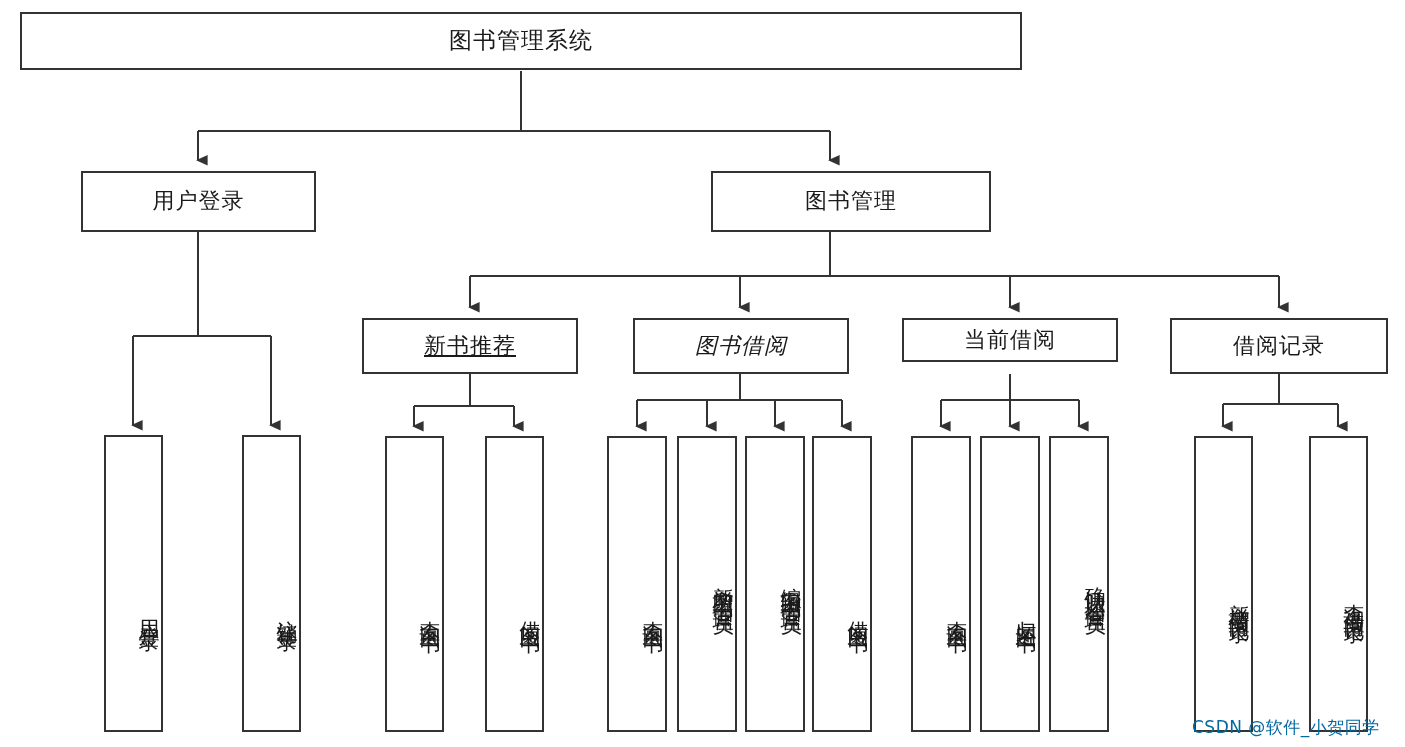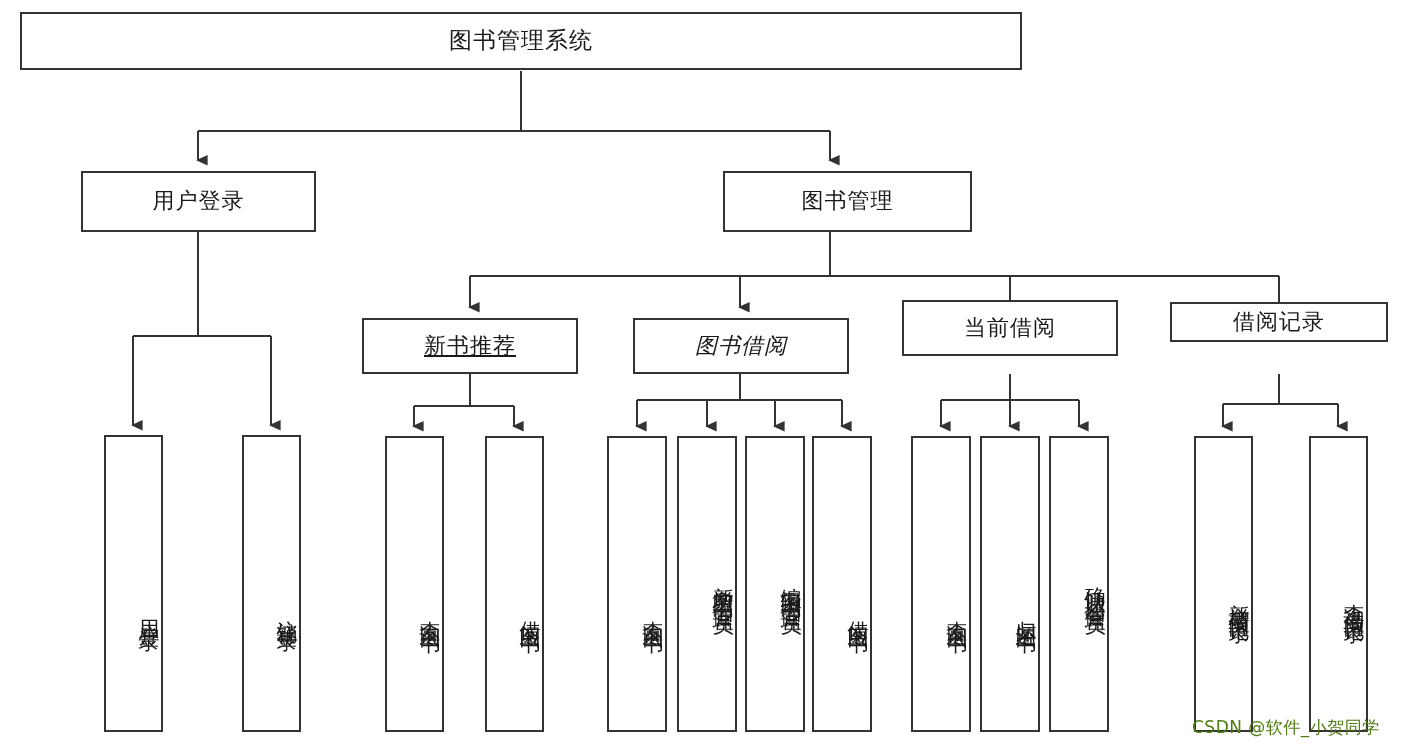--- a/index.html
+++ b/index.html
@@ -52,21 +52,21 @@
     text-orientation: upright;
     letter-spacing: 4px;
     line-height: 1.15;
     padding-top: 55px;
     align-items: flex-start;
     justify-content: center;
     white-space: nowrap;
   }
   .watermark {
     position: absolute;
-    color: #4d7c0f;
+    color: #0369a1;
     font-size: 17px;
     letter-spacing: 0.5px;
     white-space: nowrap;
     user-select: none;
   }
 </style>
 </head>
 <body>
 
 <div id="canvas">
@@ -117,26 +117,26 @@
       <path d="M1279,374 L1279,404"></path>
       <path d="M1223,404 L1338,404"></path>
       <path d="M1223,404 L1223,426" marker-end="url(#arrow)"></path>
       <path d="M1338,404 L1338,426" marker-end="url(#arrow)"></path>
     </g>
   </svg>
 
   <div class="node h title" style="left:20px; top:12px; width:1002px; height:58px;">图书管理系统</div>
 
   <div class="node h" style="left:81px; top:171px; width:235px; height:61px;">用户登录</div>
-  <div class="node h" style="left:711px; top:171px; width:249px; height:61px;margin-left:12px;">图书管理</div>
+  <div class="node h" style="left:711px; top:171px; width:280px; height:61px;">图书管理</div>
 
   <div class="node h" style="left:362px; top:318px; width:216px; height:56px;text-decoration:underline;">新书推荐</div>
   <div class="node h" style="left:633px; top:318px; width:216px; height:56px;font-style:italic;">图书借阅</div>
-  <div class="node h" style="left:902px; top:300px; width:216px; height:56px;">当前借阅</div>
-  <div class="node h" style="left:1170px; top:302px; width:218px; height:40px;">借阅记录</div>
+  <div class="node h" style="left:902px; top:318px; width:216px; height:44px;">当前借阅</div>
+  <div class="node h" style="left:1170px; top:318px; width:218px; height:56px;">借阅记录</div>
 
   <div class="node v" style="left:104px; top:435px; width:59px; height:297px;">用户登录</div>
   <div class="node v" style="left:242px; top:435px; width:59px; height:297px;">注销登录</div>
 
   <div class="node v" style="left:385px; top:436px; width:59px; height:296px;">查询图书</div>
   <div class="node v" style="left:485px; top:436px; width:59px; height:296px;">借阅图书</div>
 
   <div class="node v" style="left:607px; top:436px; width:60px; height:296px;">查询图书</div>
   <div class="node v" style="left:677px; top:436px; width:60px; height:296px; padding-top:8px;">新增图书（管理员）</div>
   <div class="node v" style="left:745px; top:436px; width:60px; height:296px; padding-top:8px;">编辑图书（管理员）</div>

